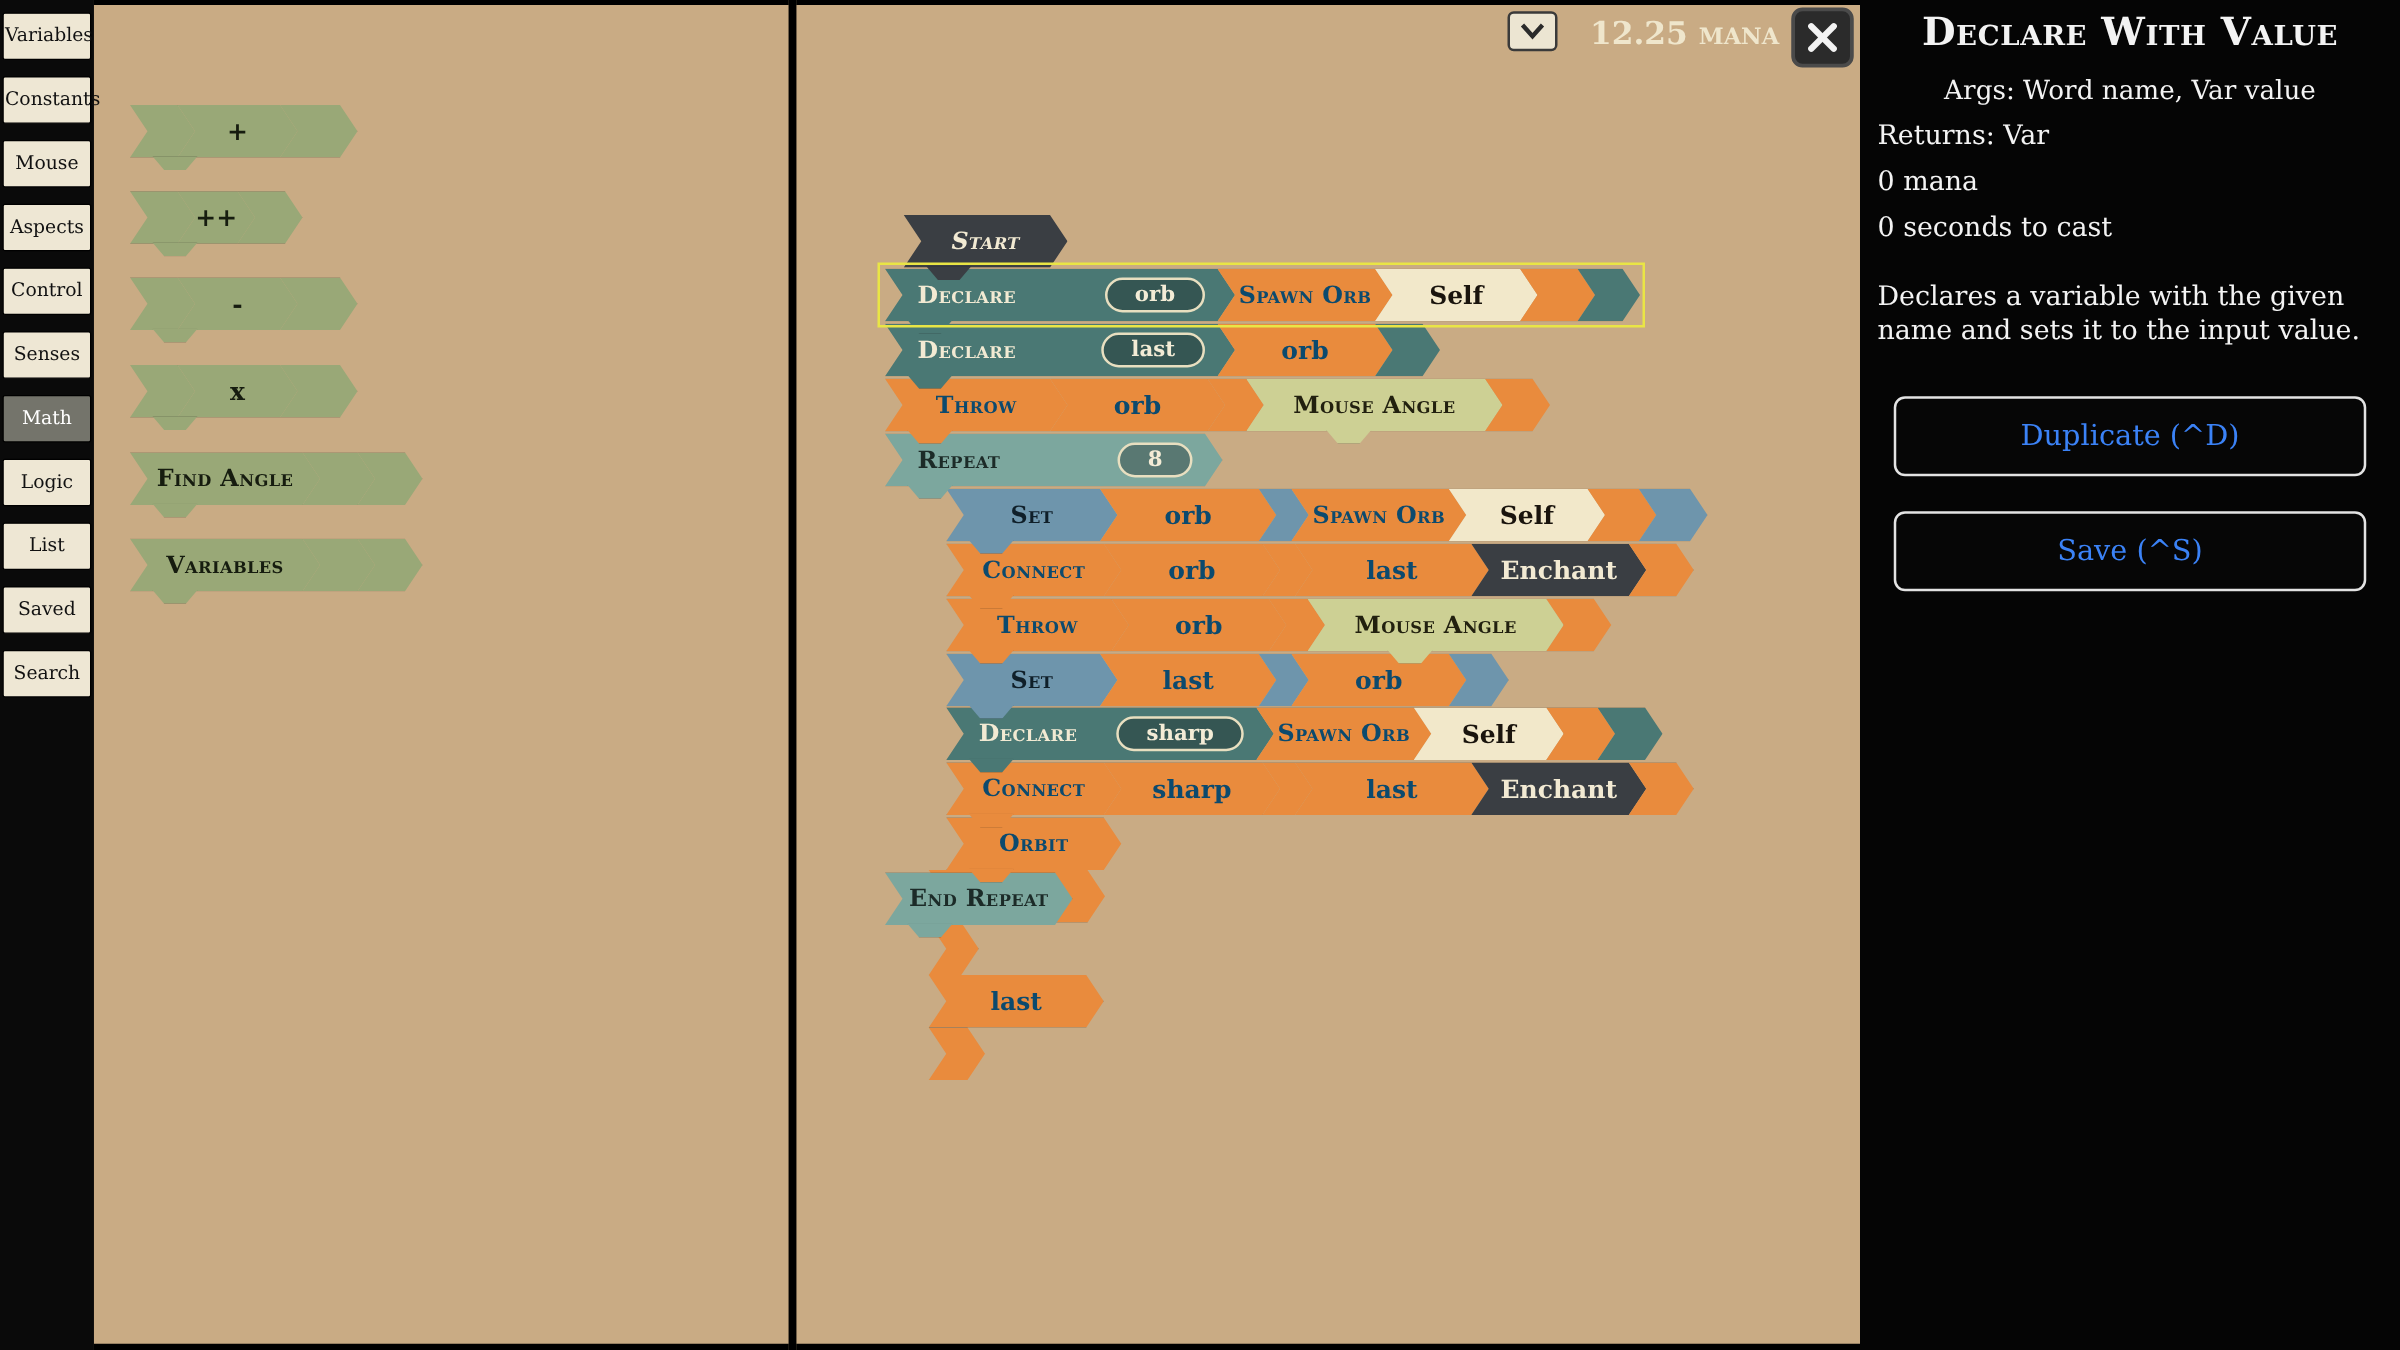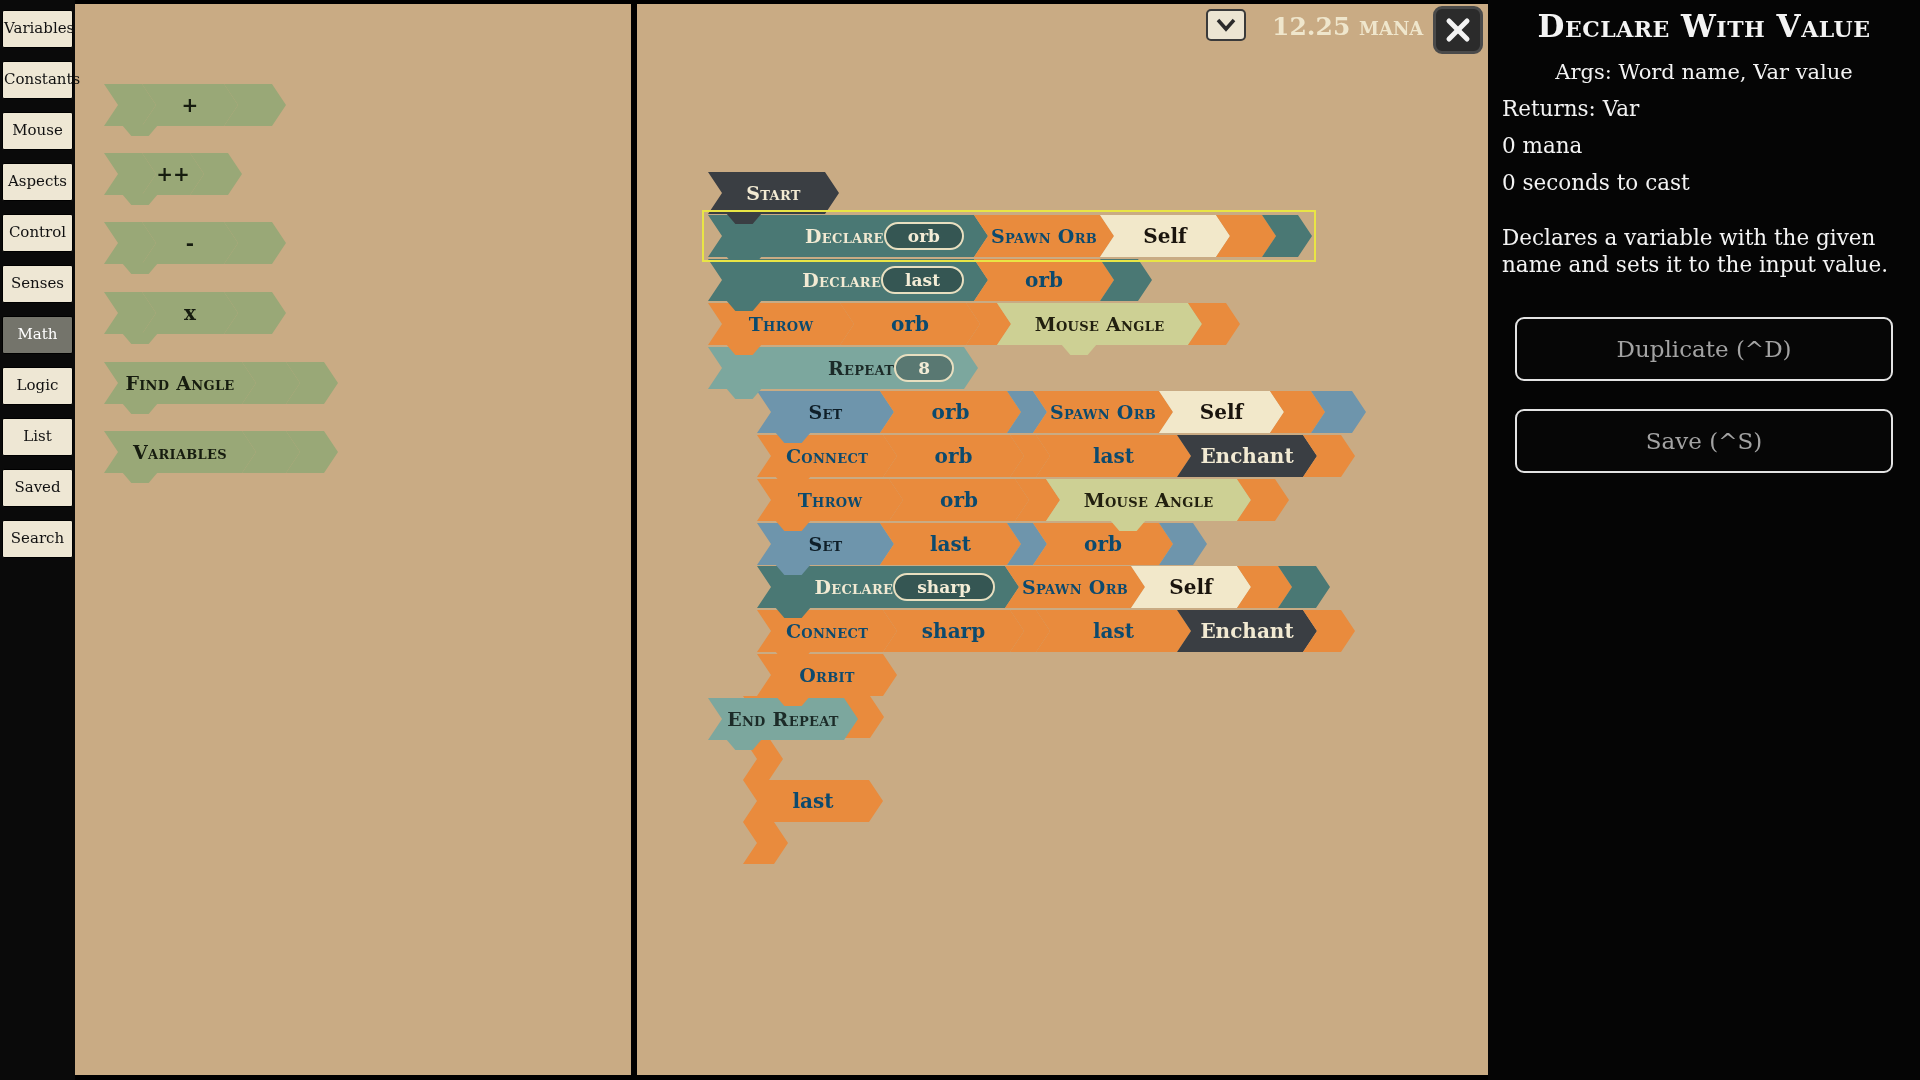--- a/index.html
+++ b/index.html
@@ -26,21 +26,21 @@
             background:#c9ab84; border-top:4px solid #000; border-bottom:5px solid #000; }
   .blocks-layer { position:absolute; left:0; top:0; width:100%; height:100%; }
 
   
   .block-row { position:absolute; height:42px; display:flex; }
   .seg { position:relative; height:100%; flex:none; display:flex; align-items:center;
          justify-content:center;
          clip-path: polygon(0 0, calc(100% - 14px) 0, 100% 50%, calc(100% - 14px) 100%, 0 100%, 14px 50%);
          filter: drop-shadow(1.2px 0 0 #151515) drop-shadow(-1.2px 0 0 #151515)
                  drop-shadow(0 1.2px 0 #151515) drop-shadow(0 -1.2px 0 #151515); }
-  .seg.has-oval { justify-content:flex-end; padding:0 24px 0 26px; }
+  .seg.has-oval { justify-content:space-between; padding:0 24px 0 26px; }
   .kw  { font-variant:small-caps; font-weight:600; font-size:19px; letter-spacing:.3px; white-space:nowrap; }
   .val { font-weight:700; font-size:20px; white-space:nowrap; }
   .oval { display:inline-block; border:2px solid #e8dfc0; border-radius:999px;
           background:rgba(0,0,0,.28); color:#f3ecd6; font-weight:700; font-size:17px;
           padding:1px 22px; line-height:1.3; }
   .tab { position:absolute; bottom:-10px; width:36px; height:11px; z-index:5;
          clip-path:polygon(0 0,100% 0,74% 100%,26% 100%);
          filter: drop-shadow(1px 0 0 #151515) drop-shadow(-1px 0 0 #151515) drop-shadow(0 1px 0 #151515); }
   .sel-outline { position:absolute; left:-6px; top:-5px; right:-4px; bottom:-5px;
                  border:2px solid #e9e545; z-index:7; pointer-events:none; }
@@ -68,21 +68,21 @@
   
   .inspector { position:absolute; left:1488px; top:0; width:432px; height:100%;
                background:#050505; color:#f3f3f3; padding:8px 14px 0 14px; }
   .insp-title { font-variant:small-caps; font-weight:600; font-size:31px;
                 text-align:center; letter-spacing:.5px; }
   .insp-args { font-size:21px; text-align:center; margin-top:16px; }
   .insp-line { font-size:21.5px; margin-top:12px; }
   .insp-desc { font-size:21.5px; line-height:1.25; margin-top:30px; }
   .pbtn { display:block; width:378px; height:64px; margin:38px auto 0 auto;
           background:#060606; border:2px solid #e3e3e3; border-radius:9px;
-          color:#a3a3a3; font-family:inherit; font-size:23px; cursor:pointer; }
+          color:#3b82f6; font-family:inherit; font-size:23px; cursor:pointer; }
   .pbtn + .pbtn { margin-top:28px; }
 </style>
 </head>
 <body>
 
 <div class="app">
 
   <nav class="sidebar">
     <button class="cat">Variables</button>
     <button class="cat">Constants</button>
@@ -145,21 +145,21 @@
         <div class="tab c-green" style="left: 18px;"></div>
         <div class="seg c-green" style="width: 58px; margin-left: -14px;"></div>
         <div class="seg c-green" style="width: 52px; margin-left: -14px;"></div>
       </div>
     </section>
 
   <div class="divider"></div>
 
   <section class="canvas">
     <div class="blocks-layer">
-        <div class="block-row" style="left: 71px; top: 168px;">
+        <div class="block-row" style="left: 86px; top: 168px; font-style: italic;">
           <div class="seg c-dark" style="width: 131px;">
             <span class="kw">Start</span>
           </div>
           <div class="tab c-dark" style="left: 18px;"></div>
         </div>
         <div class="block-row" style="left: 71px; top: 211px;">
           <div class="seg c-teal has-oval" style="width: 280px;">
             <span class="kw">Declare</span>
             <span class="oval">orb</span>
           </div>

